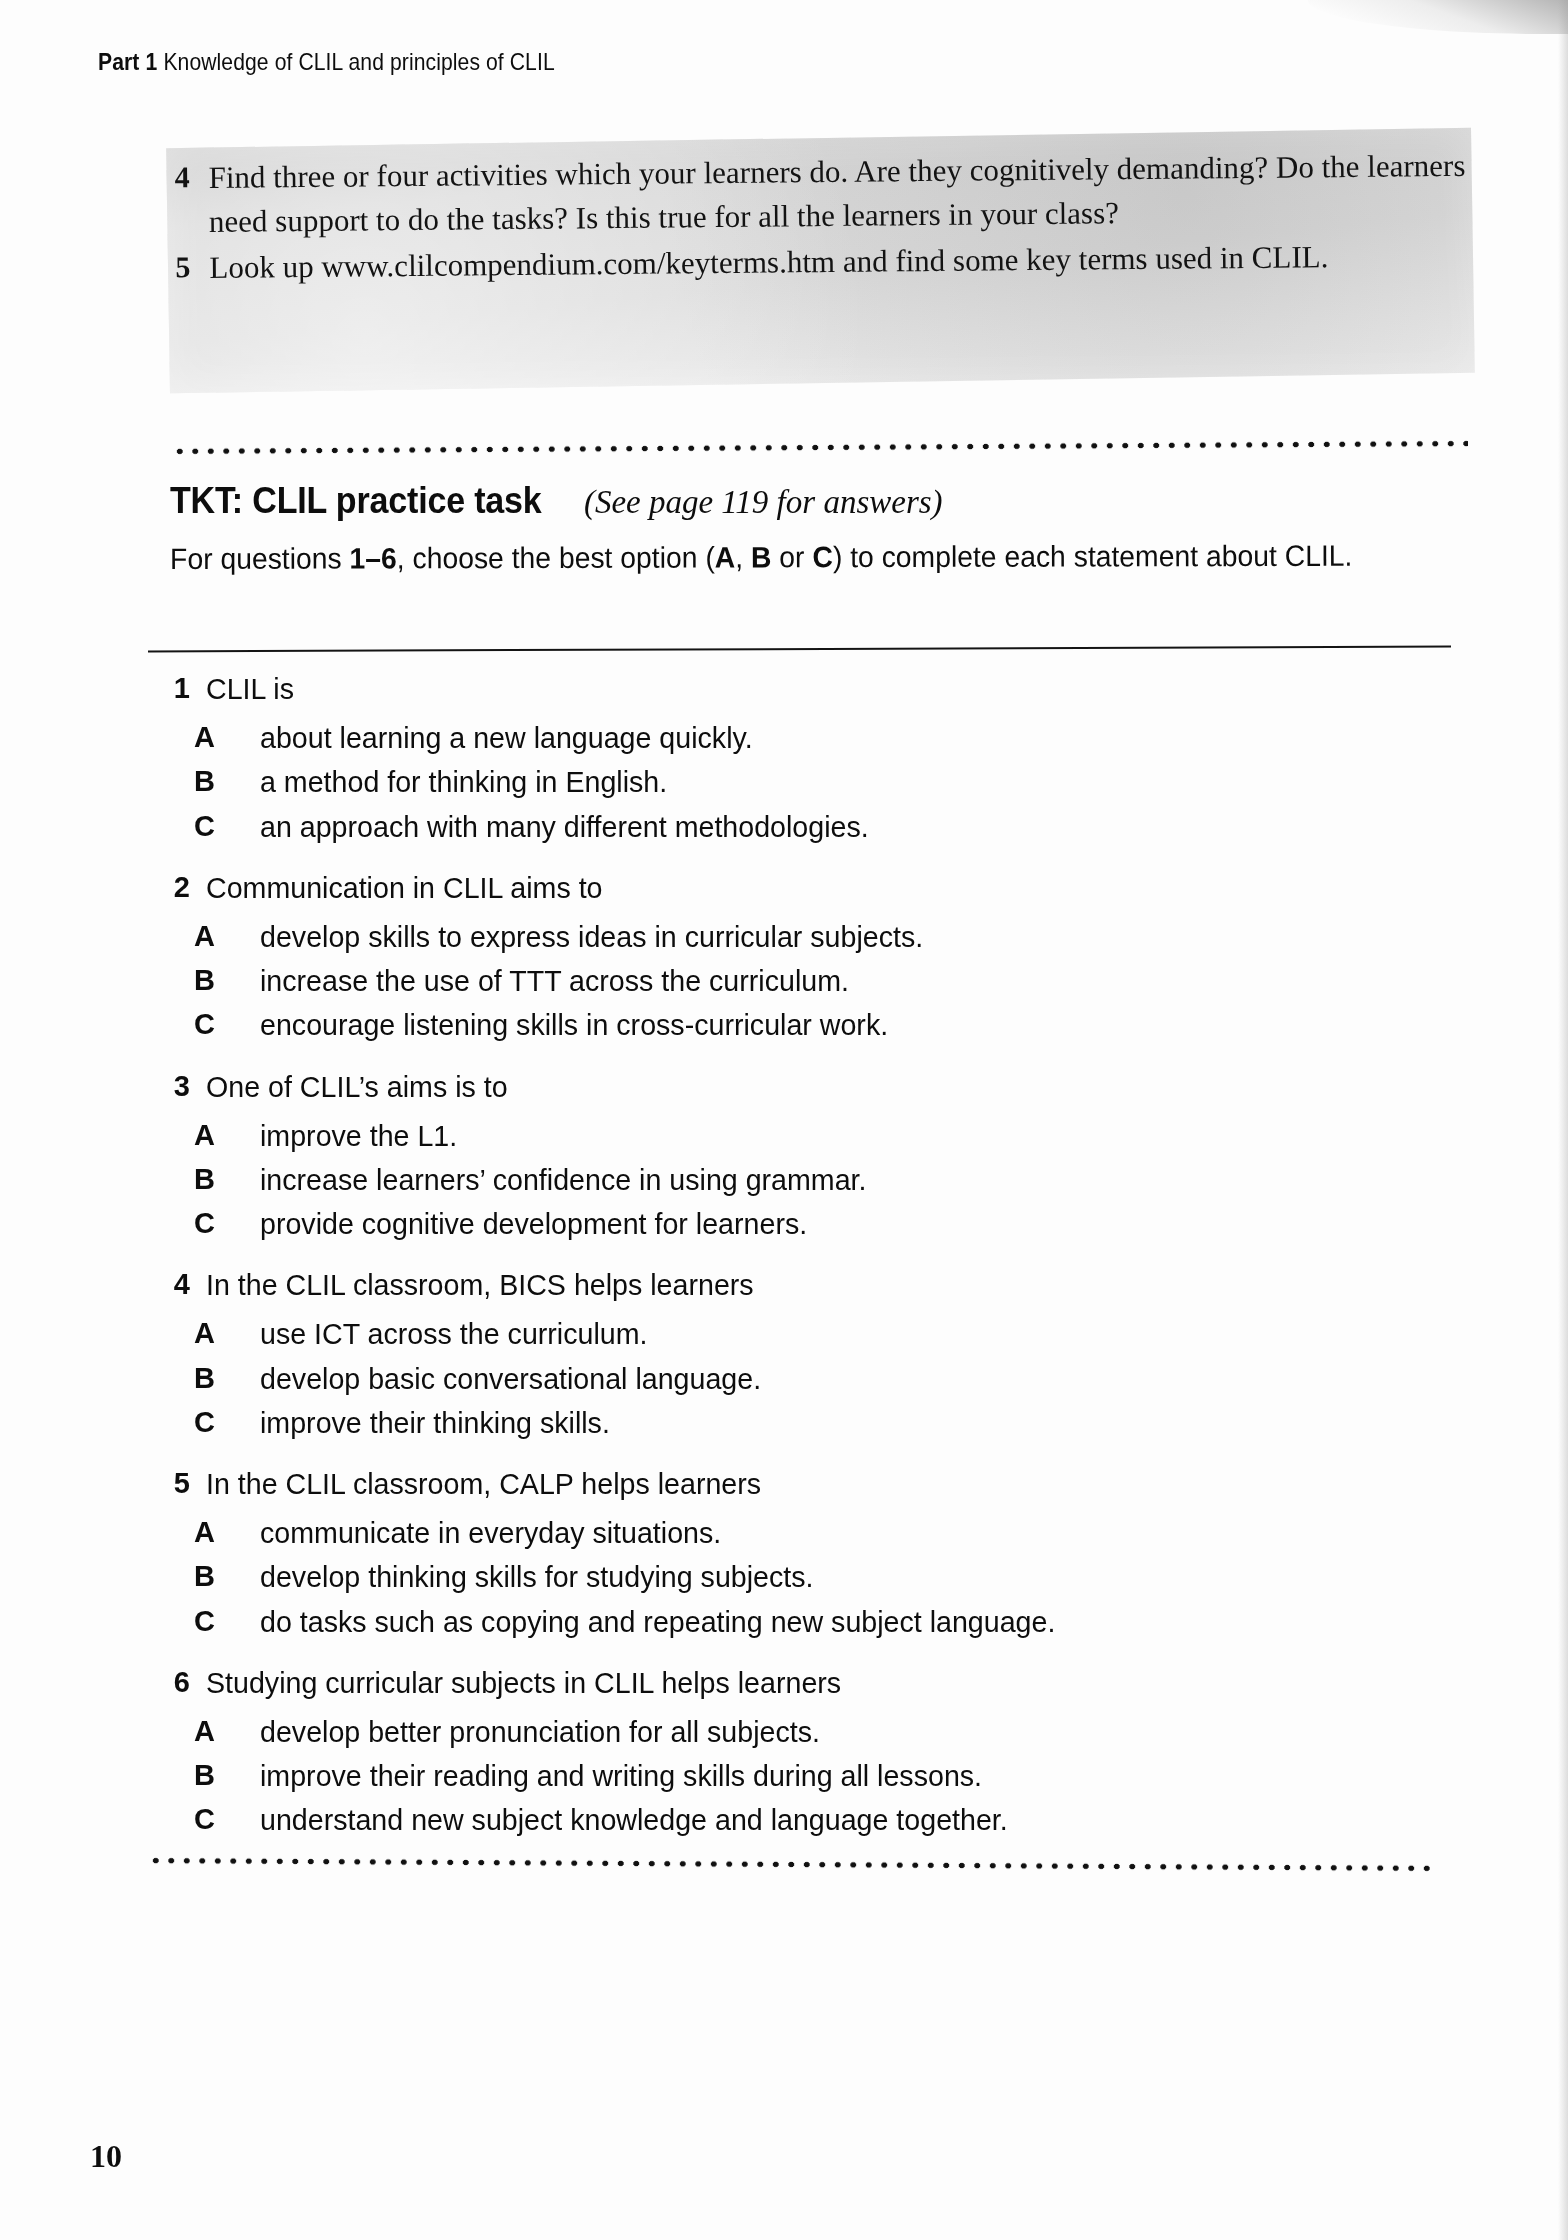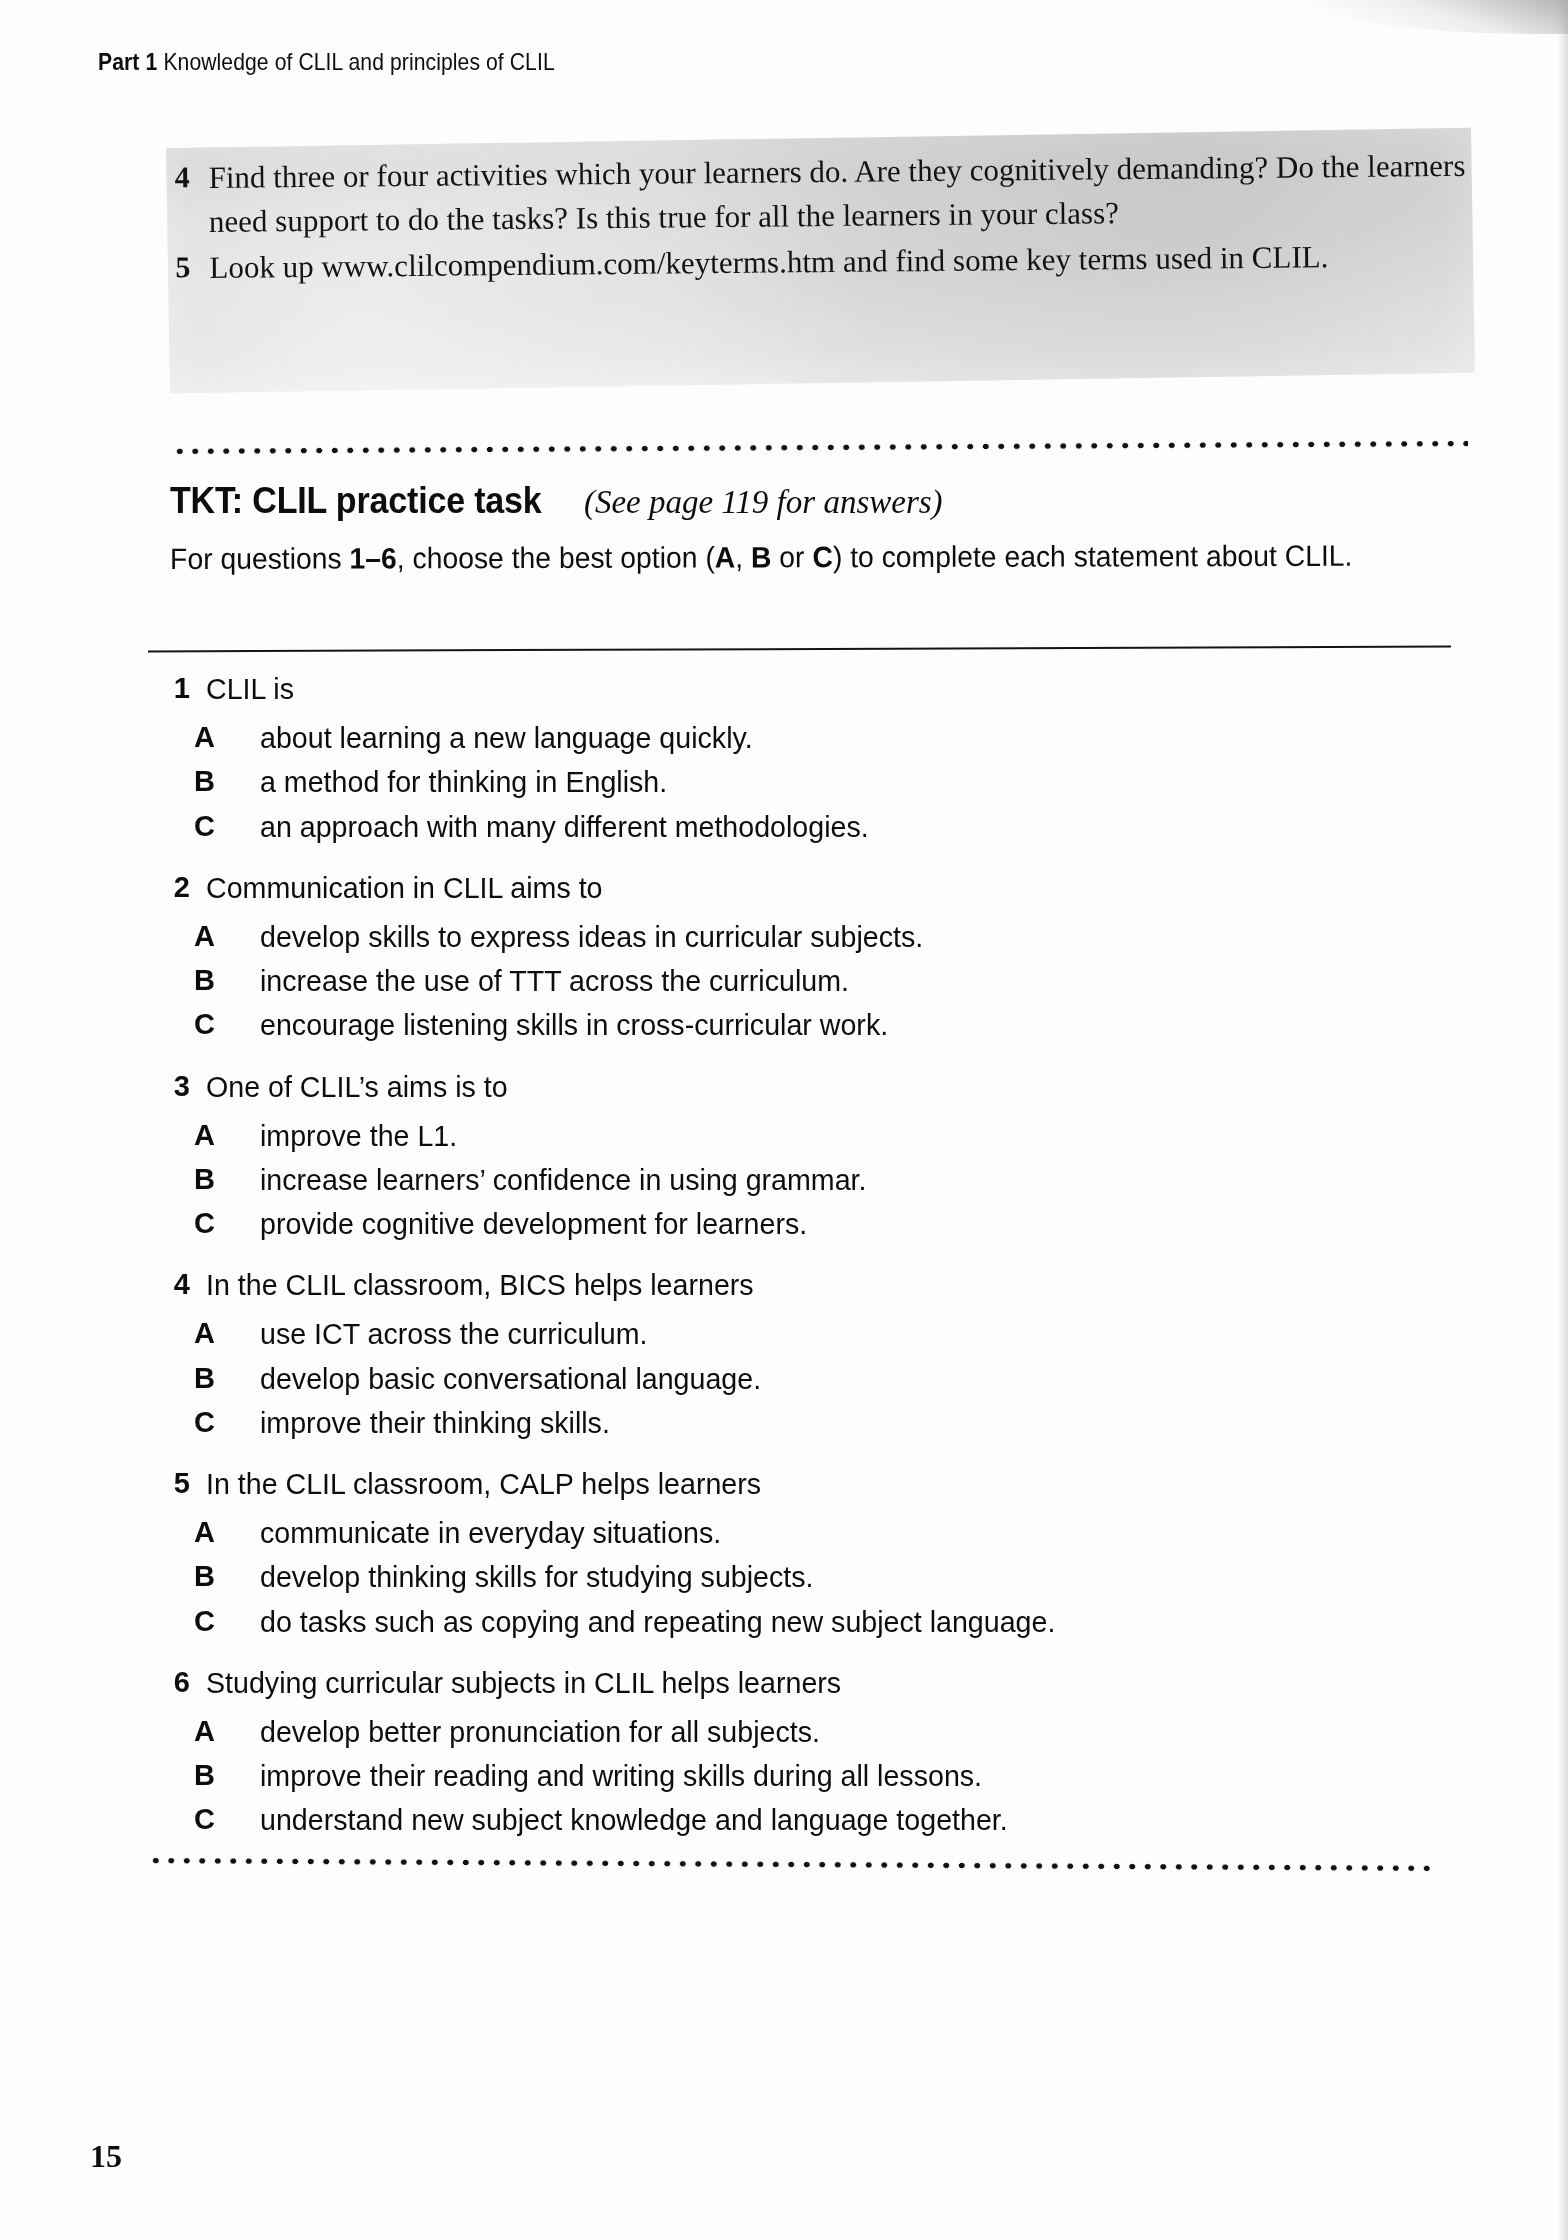--- a/index.html
+++ b/index.html
@@ -384,15 +384,15 @@
       <div class="option">
         <span class="opt-letter">C</span>
         <span class="opt-text">understand new subject knowledge and language together.</span>
       </div>
     </div>
 
   </div>
 
   <div class="dotted-rule rule-bottom"></div>
 
-  <div class="folio">15</div>
+  <div class="folio">10</div>
 
 </div>
 
 </body></html>

